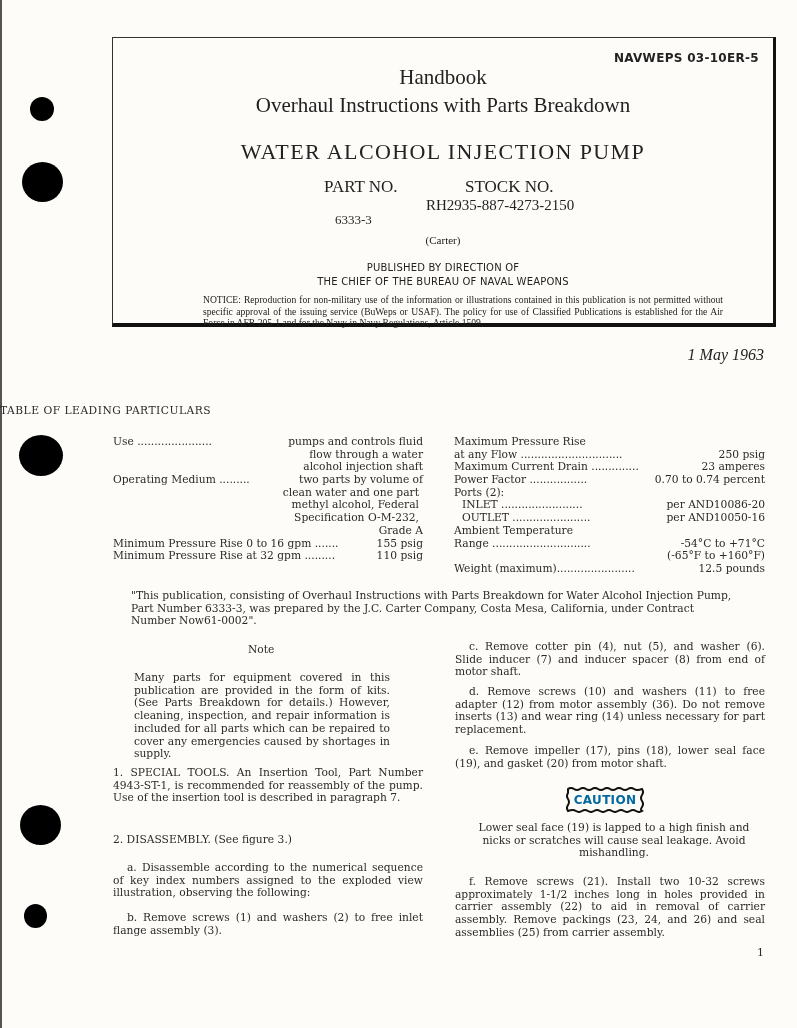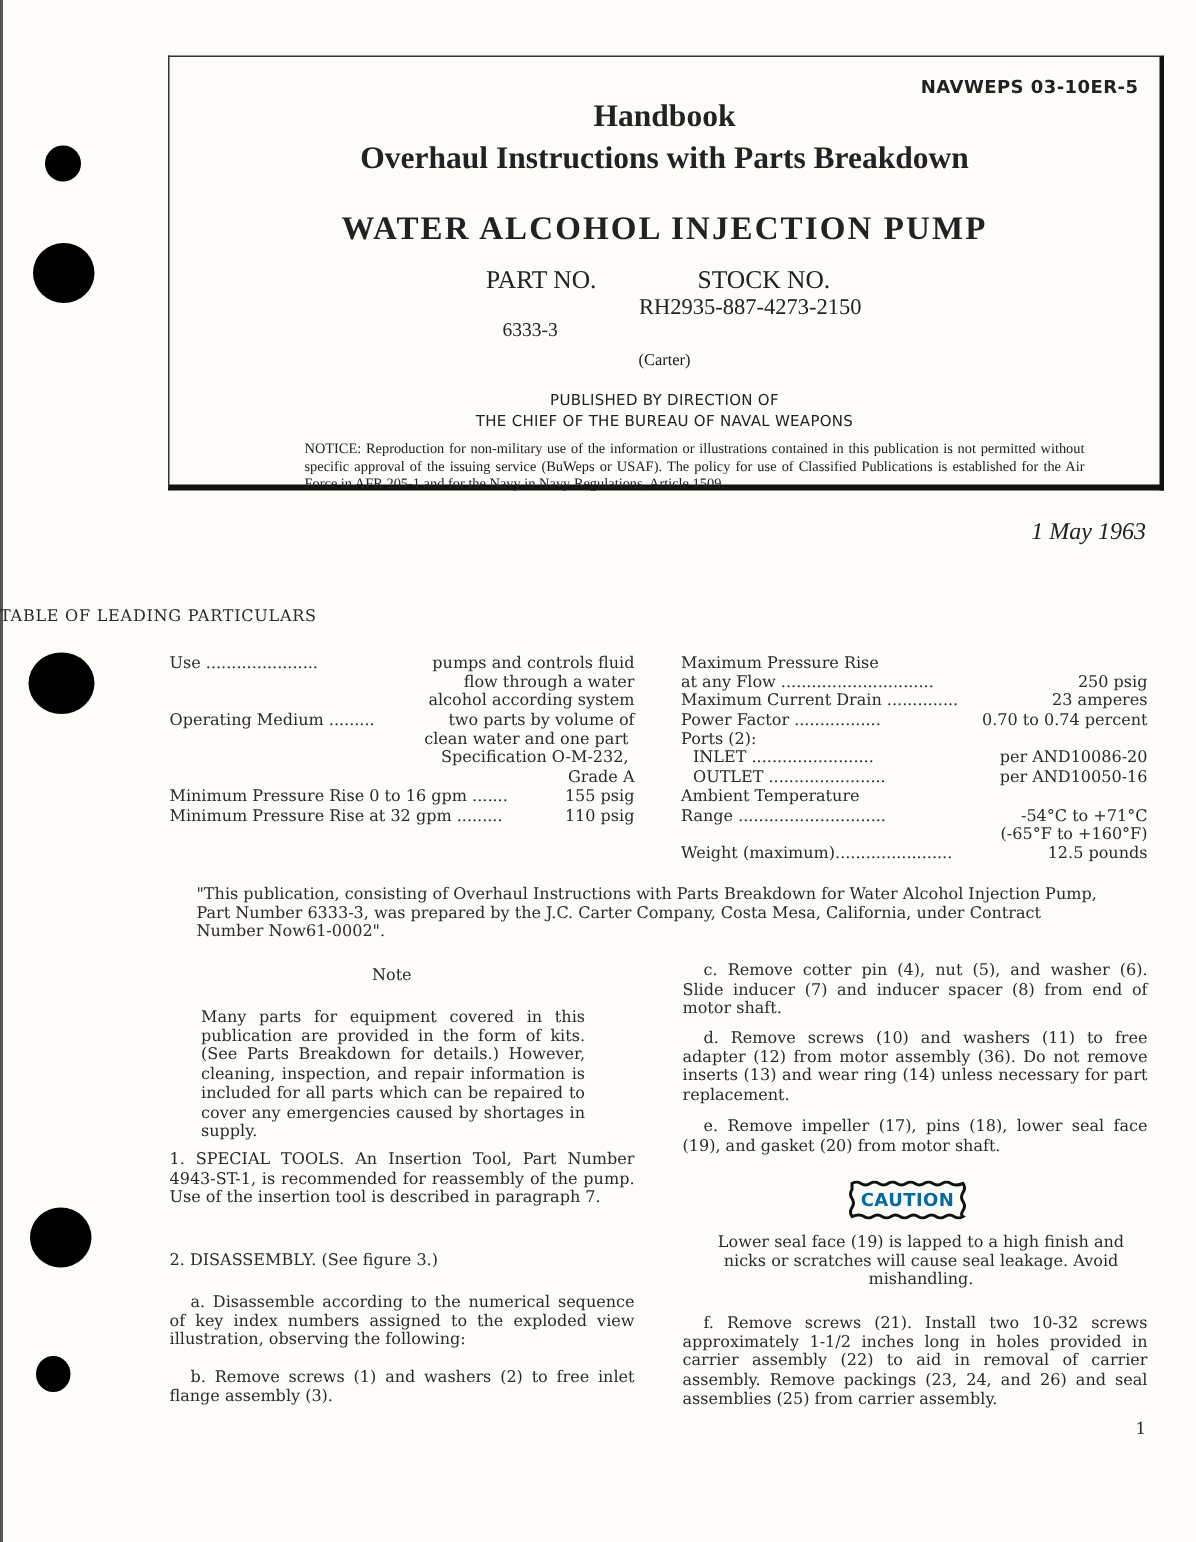--- a/index.html
+++ b/index.html
@@ -15,21 +15,21 @@
       border-top: 1px solid #333; border-left: 1px solid #333;
       border-right: 3px solid #111; border-bottom: 4px solid #111;
       box-sizing: border-box;
     }
     .abs { position: absolute; }
     .doc-id {
       right: 14px; top: 13px; font-family: "DejaVu Sans", sans-serif;
       font-size: 12px; font-weight: bold; letter-spacing: 0.3px; color: #222;
     }
     .center { left: 0; right: 0; text-align: center; }
-    .serif-title { font-family: "Liberation Serif", serif; color: #222; font-weight: bold; }
+    .serif-title { font-family: "Liberation Serif", serif; color: #222; }
     .t-handbook { top: 27px; font-size: 21px; }
     .t-sub { top: 55px; font-size: 21px; }
     .t-main { top: 101px; font-size: 22px; letter-spacing: 1.4px; }
     .pn { font-family: "Liberation Serif", serif; font-size: 17px; color: #222; }
     .carter { top: 196px; font-size: 11px; font-family: "Liberation Serif", serif; }
     .pub { font-family: "DejaVu Sans", sans-serif; font-size: 10px; color: #222; letter-spacing: 0.2px; }
     .notice {
       left: 90px; width: 520px; top: 256px; font-family: "Liberation Serif", serif;
       font-size: 9.6px; line-height: 11.5px; color: #222; text-align: justify;
     }
@@ -82,29 +82,33 @@
   <div class="row">
       <span class="l">Use ......................</span>
       <span class="r">pumps and controls fluid</span>
     </div>
   <div class="row">
       <span class="l"></span>
       <span class="r" style="right:0;">flow through a water</span>
     </div>
   <div class="row">
       <span class="l"></span>
-      <span class="r">alcohol according system</span>
+      <span class="r">alcohol injection shaft</span>
     </div>
   <div class="row">
       <span class="l">Operating Medium .........</span>
       <span class="r">two parts by volume of</span>
     </div>
   <div class="row">
       <span class="l"></span>
       <span class="r" style="right:4px;">clean water and one part</span>
+    </div>
+  <div class="row">
+      <span class="l"></span>
+      <span class="r" style="right:4px;">methyl alcohol, Federal</span>
     </div>
   <div class="row">
       <span class="l"></span>
       <span class="r" style="right:4px;">Specification O-M-232,</span>
     </div>
   <div class="row">
       <span class="l"></span>
       <span class="r">Grade A</span>
     </div>
   <div class="row">

